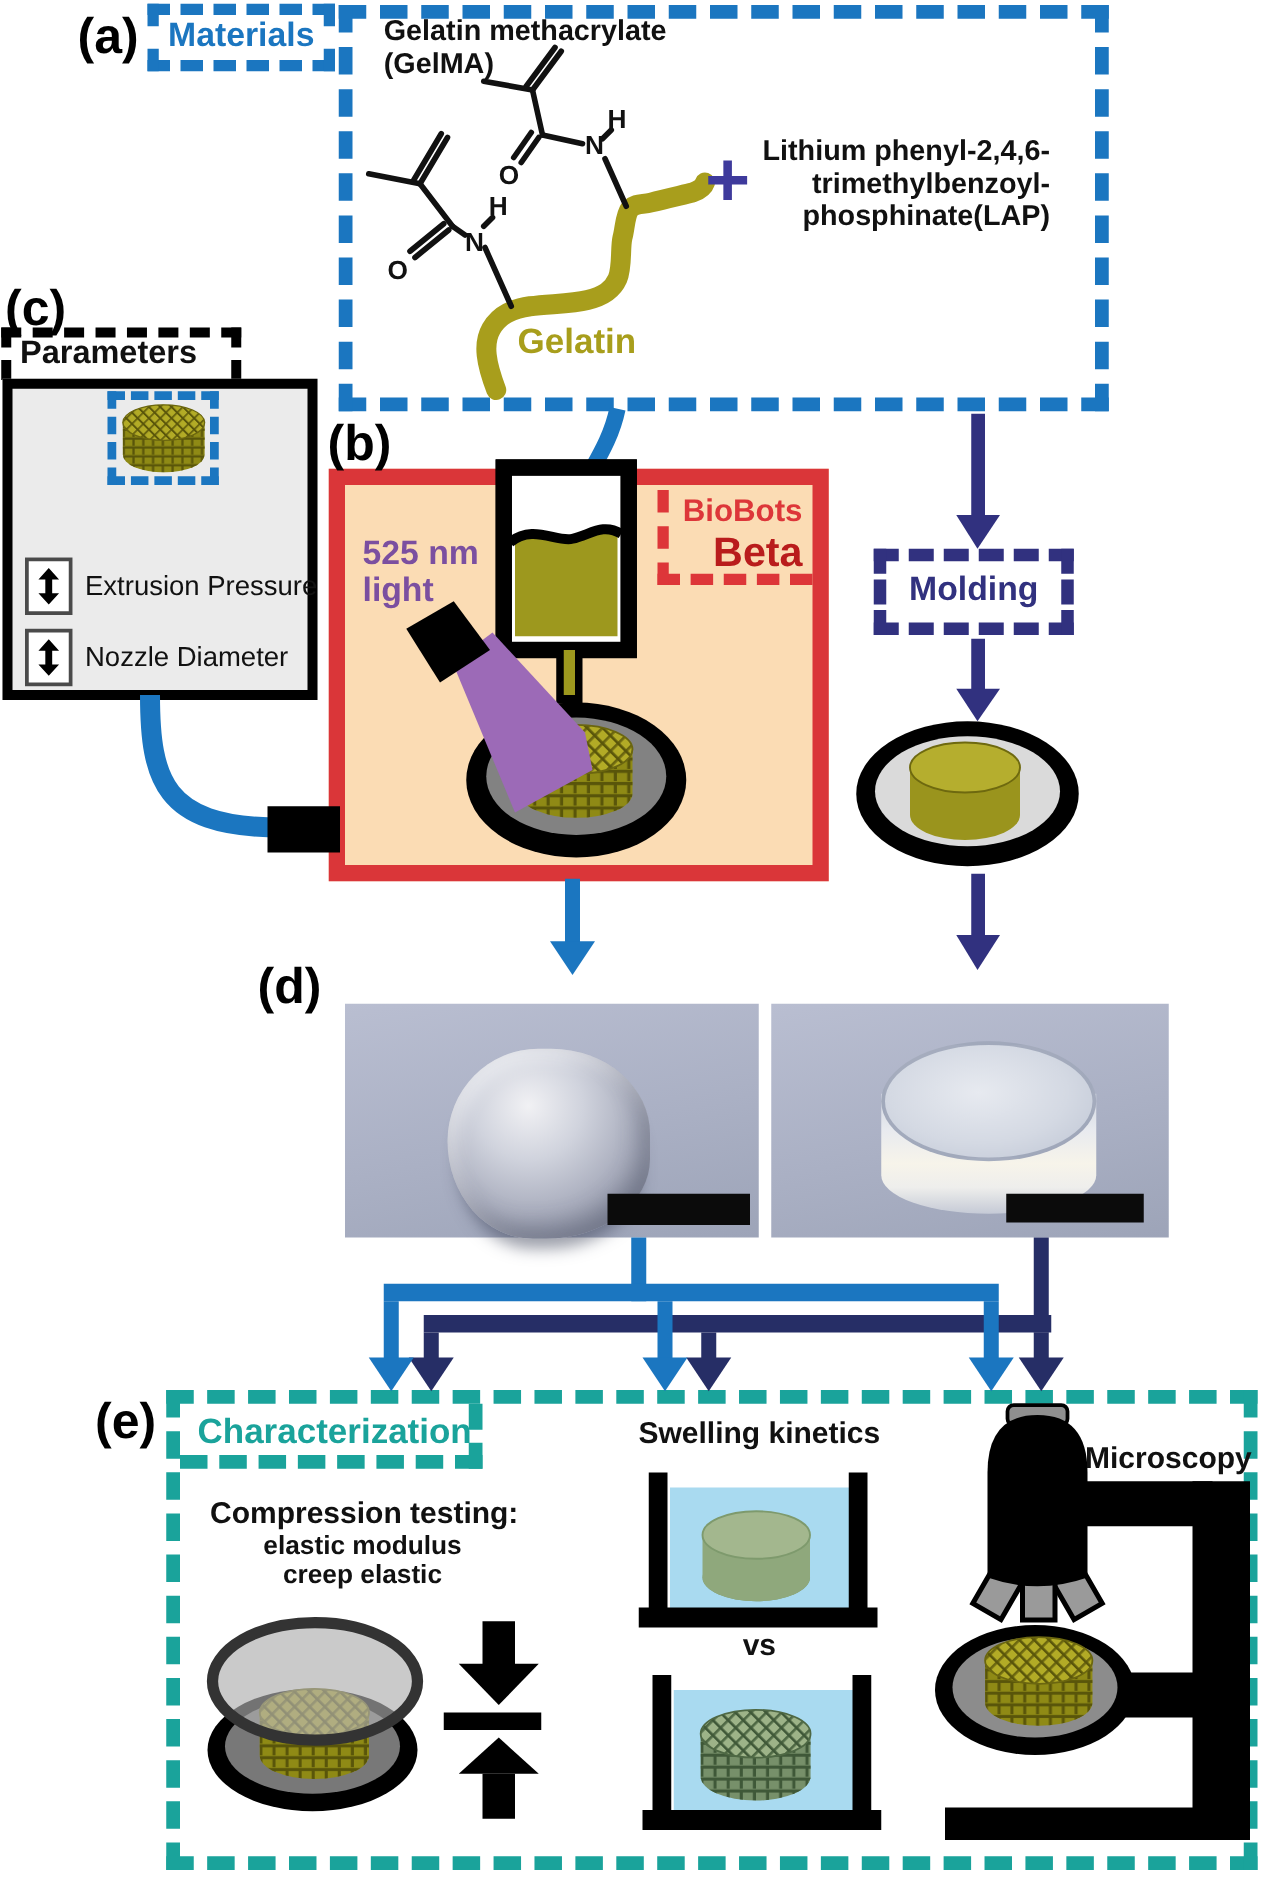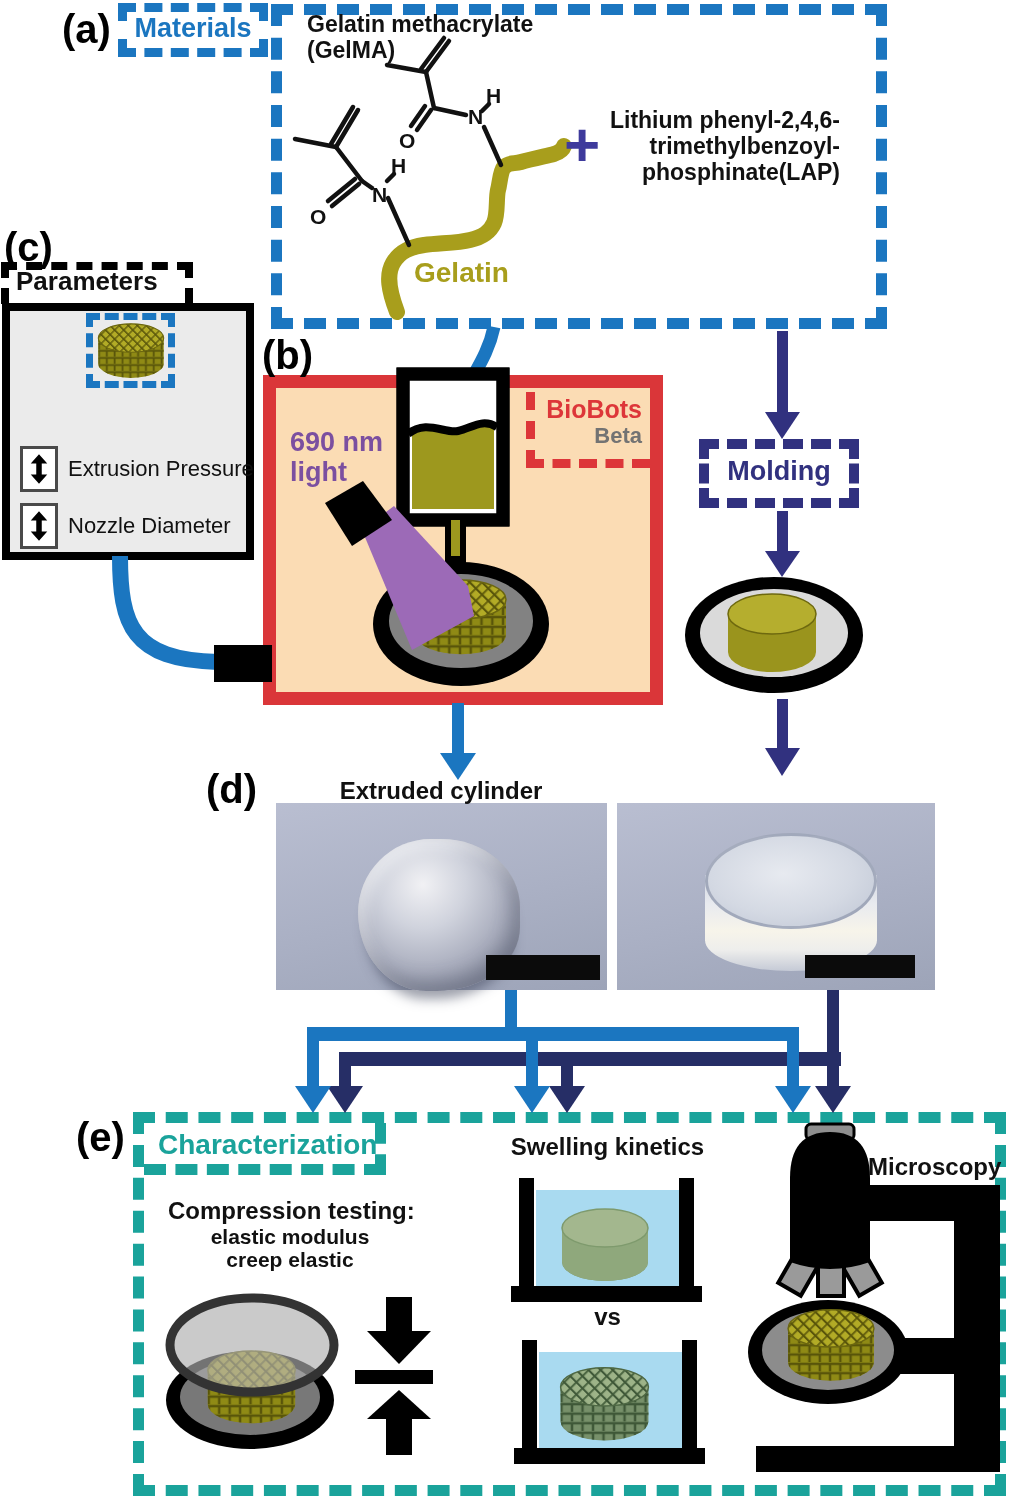--- a/index.html
+++ b/index.html
@@ -296,28 +296,27 @@
   <div class="p-row" style="left:20px;top:503px;">
     <span class="p-icon">
       <svg width="22" height="34" viewBox="0 0 24 34">
           <path d="M12,1 L21,11 L15,11 L15,23 L21,23 L12,33 L3,23 L9,23 L9,11 L3,11 Z" fill="#000"></path>
         </svg>
     </span>
     <span class="p-label">Nozzle Diameter</span>
   </div>
 
   <div class="txt bold rt" style="left:540px;top:396px;width:102px;font-size:25px;color:#dd3639;">BioBots</div>
-  <div class="txt bold rt" style="left:540px;top:424px;width:102px;font-size:22px;color:#737373;">Beta</div>
-
-  <div class="txt bold" style="left:290px;top:428px;font-size:27px;color:#7b4fa0;">690 nm</div>
+  <div class="txt bold rt" style="left:540px;top:424px;width:102px;font-size:33px;color:#b91c1c;">Beta</div>
+
+  <div class="txt bold" style="left:290px;top:428px;font-size:27px;color:#7b4fa0;">525 nm</div>
   <div class="txt bold" style="left:290px;top:458px;font-size:27px;color:#7b4fa0;">light</div>
 
   <div class="txt bold ctr" style="left:699px;top:457px;width:160px;font-size:27px;color:#31317f;">Molding</div>
 
-  <div class="txt bold ctr" style="left:316px;top:778px;width:250px;font-size:24px;">Extruded cylinder</div>
 
   <div class="txt bold" style="left:158px;top:1130px;font-size:28px;color:#1aa39b;">Characterization</div>
 
   <div class="txt bold ctr" style="left:168px;top:1198px;width:244px;font-size:24px;">Compression testing:</div>
   <div class="txt bold ctr" style="left:168px;top:1226px;width:244px;font-size:21px;">elastic modulus</div>
   <div class="txt bold ctr" style="left:168px;top:1249px;width:244px;font-size:21px;">creep elastic</div>
 
   <div class="txt bold ctr" style="left:490px;top:1134px;width:235px;font-size:24px;">Swelling kinetics</div>
   <div class="txt bold ctr" style="left:570px;top:1304px;width:75px;font-size:24px;">vs</div>
   <div class="txt bold" style="left:868px;top:1154px;font-size:24px;">Microscopy</div>

